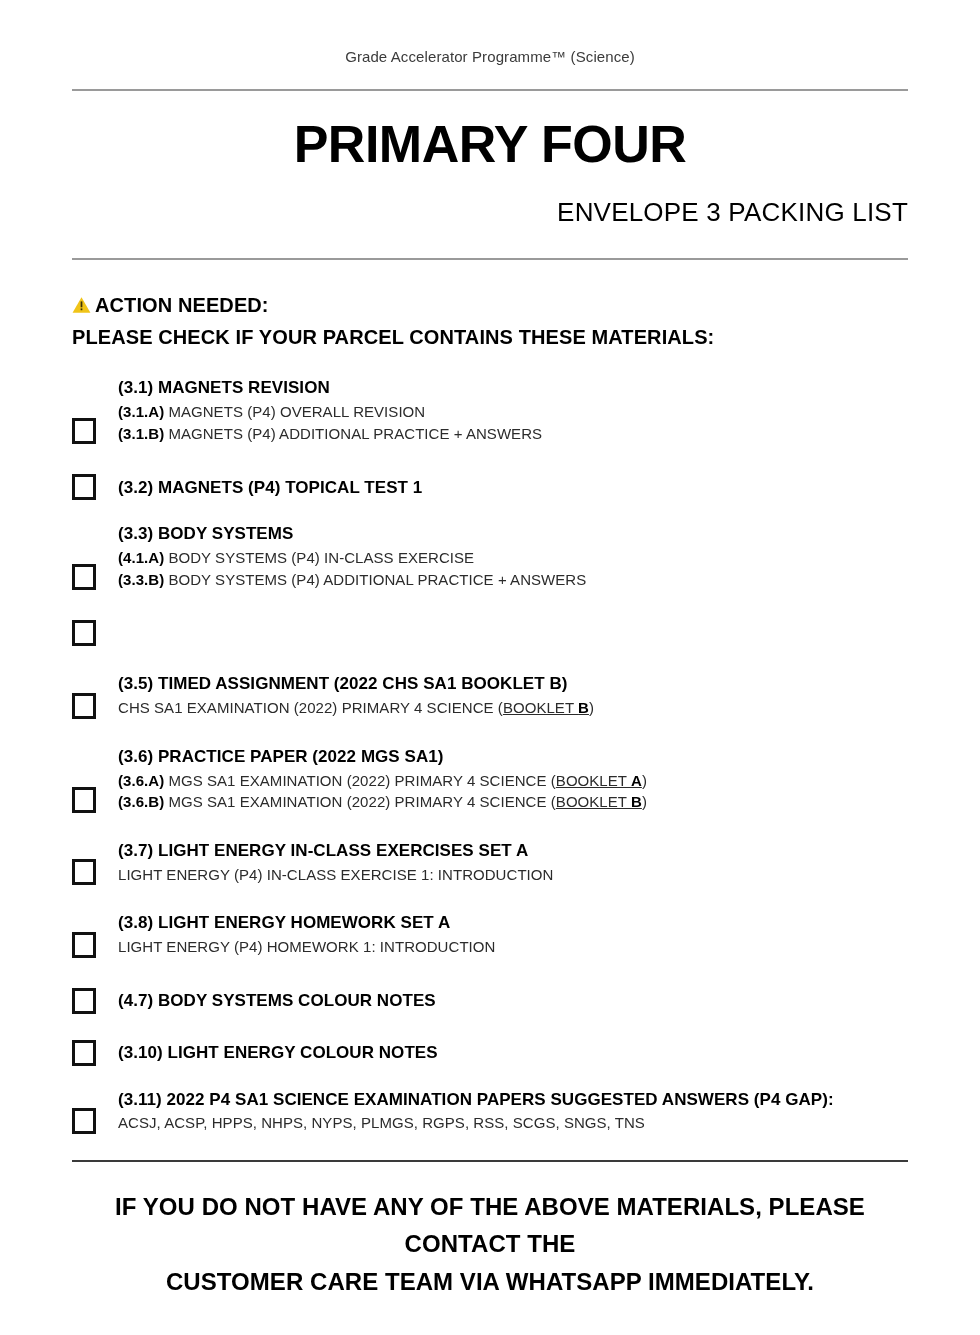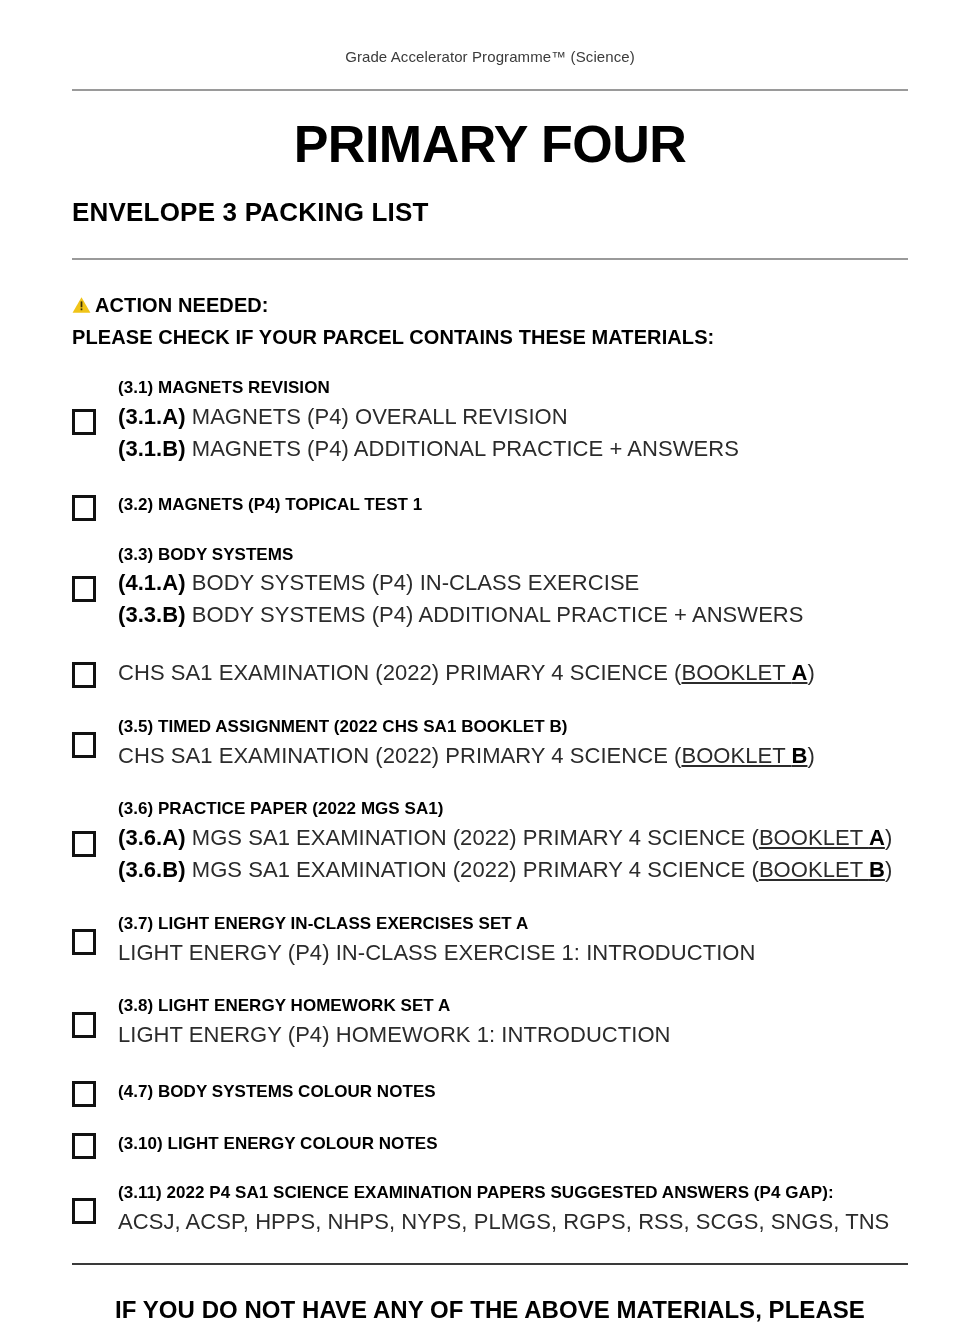--- a/index.html
+++ b/index.html
@@ -45,23 +45,23 @@
 
   .doc-title {
     text-align: center;
     font-size: 52px;
     font-weight: bold;
     letter-spacing: -0.5px;
     margin-top: 26px;
     line-height: 1.05;
   }
   .doc-subtitle {
-    text-align: left;
+    text-align: right;
     font-size: 26px;
-    font-weight: bold;
+    font-weight: normal;
     letter-spacing: 0.2px;
     margin-top: 26px;
     line-height: 1.1;
   }
 
   
   .action-block {
     margin-top: 30px;
     text-align: left;
   }
@@ -76,21 +76,21 @@
     vertical-align: -2px;
     margin-right: 4px;
   }
 
   
   .checklist {
     margin-top: 24px;
   }
   .item {
     display: flex;
-    align-items: center;
+    align-items: flex-end;
     margin-bottom: 22px;
   }
   .item:last-child { margin-bottom: 0; }
 
   .checkbox {
     flex: 0 0 auto;
     width: 24px;
     height: 26px;
     border: 3px solid #111111;
     background: #ffffff;
@@ -103,21 +103,21 @@
     flex: 1 1 auto;
   }
   .item-title {
     font-size: 17px;
     font-weight: bold;
     letter-spacing: 0.05px;
     line-height: 1.45;
     color: #000000;
   }
   .item-sub {
-    font-size: 22px;
+    font-size: 15px;
     font-weight: normal;
     letter-spacing: 0.05px;
     line-height: 1.45;
     color: #2b2b2b;
   }
   .item-sub b {
     color: #000000;
     font-weight: bold;
   }
   .u { text-decoration: underline; }
@@ -181,21 +181,20 @@
         <div class="checkbox"></div>
         <div class="item-body">
           <div class="item-title">(3.3) BODY SYSTEMS</div>
           <div class="item-sub"><b>(4.1.A)</b> BODY SYSTEMS (P4) IN-CLASS EXERCISE</div>
           <div class="item-sub"><b>(3.3.B)</b> BODY SYSTEMS (P4) ADDITIONAL PRACTICE + ANSWERS</div>
         </div>
       </div>
       <div class="item gap-lg">
         <div class="checkbox"></div>
         <div class="item-body">
-          <div class="item-sub">CHS SA1 EXAMINATION (2022) PRIMARY 4 SCIENCE (<span class="u">BOOKLET <b>A</b></span>)</div>
         </div>
       </div>
       <div class="item gap-lg">
         <div class="checkbox"></div>
         <div class="item-body">
           <div class="item-title">(3.5) TIMED ASSIGNMENT (2022 CHS SA1 BOOKLET B)</div>
           <div class="item-sub">CHS SA1 EXAMINATION (2022) PRIMARY 4 SCIENCE (<span class="u">BOOKLET <b>B</b></span>)</div>
         </div>
       </div>
       <div class="item gap-lg">

